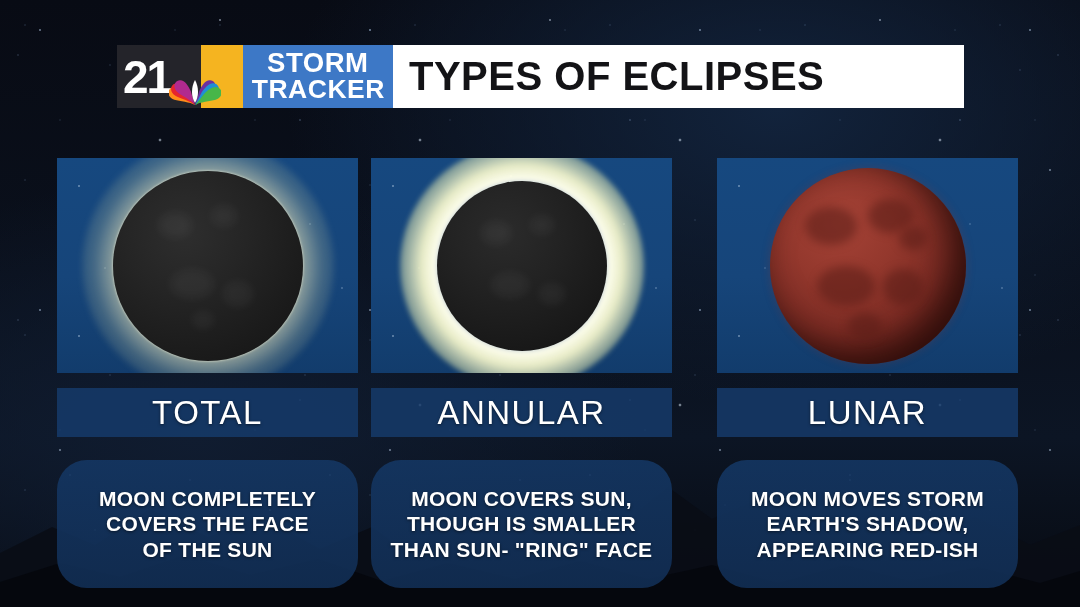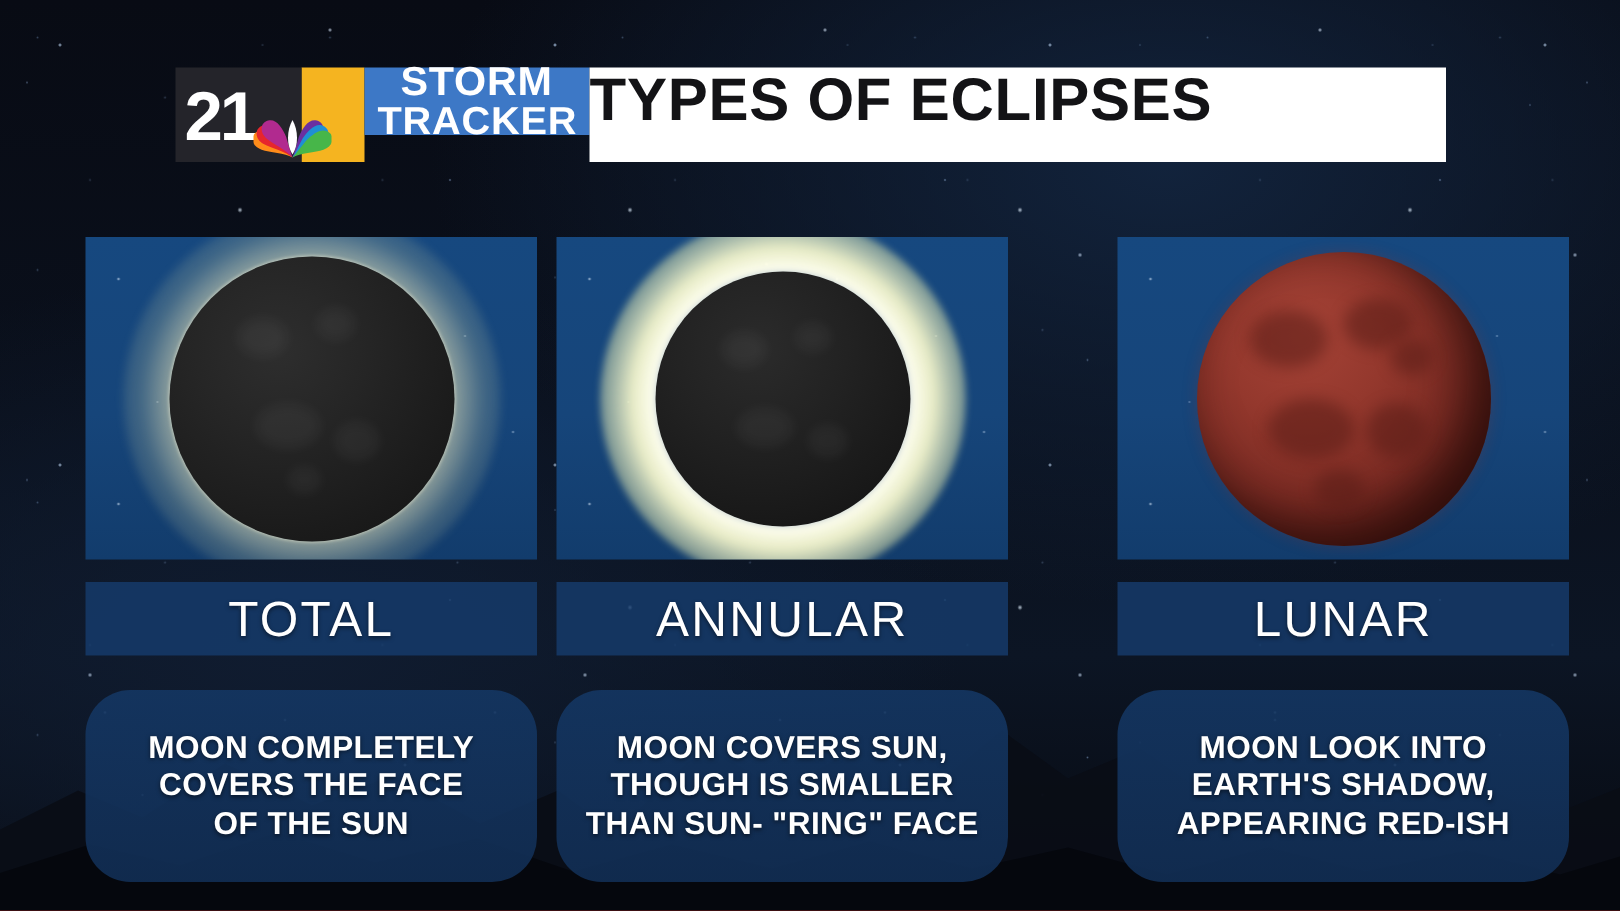--- a/index.html
+++ b/index.html
@@ -1,21 +1,21 @@
 <!DOCTYPE html>
 <html><head>
 <meta charset="utf-8">
 <style>
   html,body{margin:0;padding:0;}
   body{
     width:1080px;height:607px;overflow:hidden;
     font-family:"Liberation Sans", sans-serif;
     background:#05070e;
   }
-  .stage{position:relative;width:1080px;height:607px;overflow:hidden;background:#7f1d1d;}
+  .stage{position:relative;width:1080px;height:607px;overflow:hidden;background:#a16207;}
 
   
   .sky{
     position:absolute;inset:0;
     background:
       radial-gradient(ellipse 700px 420px at 72% 18%, #12233c 0%, rgba(10,16,28,0) 70%),
       radial-gradient(ellipse 620px 360px at 18% 72%, #101c30 0%, rgba(8,12,22,0) 72%),
       linear-gradient(180deg,#080b14 0%,#0a101c 45%,#0c1524 72%,#070a11 100%);
   }
   .stars,.stars2,.stars3{position:absolute;inset:0;}
@@ -62,46 +62,46 @@
   }
   .logo21 .num{
     color:#ffffff;font-size:46px;font-weight:700;letter-spacing:-2px;
     font-family:"Liberation Sans", sans-serif;line-height:1;padding-left:6px;
     font-stretch:condensed;
   }
   .yellowbar{width:42px;height:63px;background:#f5b420;flex:0 0 auto;}
   .peacock{position:absolute;left:52px;bottom:2px;width:52px;height:34px;}
   .peacock svg{display:block;}
   .stormblk{
-    width:150px;height:45px;background:#3d78c6;flex:0 0 auto;
+    width:150px;height:63px;background:#3d78c6;flex:0 0 auto;
     display:flex;flex-direction:column;justify-content:center;align-items:center;
     padding:0 4px;box-sizing:border-box;
   }
   .stormblk .l1,.stormblk .l2{
     color:#fff;font-weight:700;line-height:.95;letter-spacing:.5px;
     font-family:"Liberation Sans", sans-serif;white-space:nowrap;
     transform:scaleX(1.02);
   }
   .stormblk .l1{font-size:27px;}
   .stormblk .l2{font-size:26px;}
   .titlebar{
-    flex:1 1 auto;height:63px;background:#ffffff;display:flex;align-items:flex-start;
-    box-sizing:border-box;
+    flex:1 1 auto;height:63px;background:#ffffff;display:flex;align-items:center;
+    padding-left:16px;box-sizing:border-box;
   }
   .titlebar .ttl{
     color:#131316;font-size:40px;font-weight:600;letter-spacing:.5px;
     font-family:"Liberation Sans", sans-serif;white-space:nowrap;
   }
 
   
   .cols{position:absolute;left:57px;top:158px;width:971px;height:430px;}
   .col{position:absolute;top:0;width:259px;height:430px;}
   .col.c0{left:0;}
   .col.c1{left:314px;}
-  .col.c2{left:688px;}
+  .col.c2{left:660px;}
 
   .imgbox{
     position:relative;width:301px;height:215px;overflow:hidden;
     background:linear-gradient(180deg,#16487f 0%,#16457a 55%,#123c6c 100%);
   }
   .imgbox .istars{
     position:absolute;inset:0;
     background-image:
       radial-gradient(1.2px 1.2px at 22px 28px, rgba(225,240,255,.8), transparent),
       radial-gradient(1px 1px at 88px 66px, rgba(200,225,255,.55), transparent),
@@ -305,20 +305,20 @@
             <i style="left:58%;top:52%;width:40px;height:36px;"></i>
             <i style="left:40%;top:74%;width:34px;height:26px;"></i>
             <i style="left:66%;top:30%;width:28px;height:24px;"></i>
           </span>
         </div>
       </div>
       <div class="labelbar">
         <span class="lbl">LUNAR</span>
       </div>
       <div class="descbox">
-        <span class="dtxt">MOON LOOK INTO
+        <span class="dtxt">MOON MOVES STORM
 EARTH'S SHADOW,
 APPEARING RED-ISH</span>
       </div>
     </div>
 
   </div>
 </div>
 
 </body></html>

